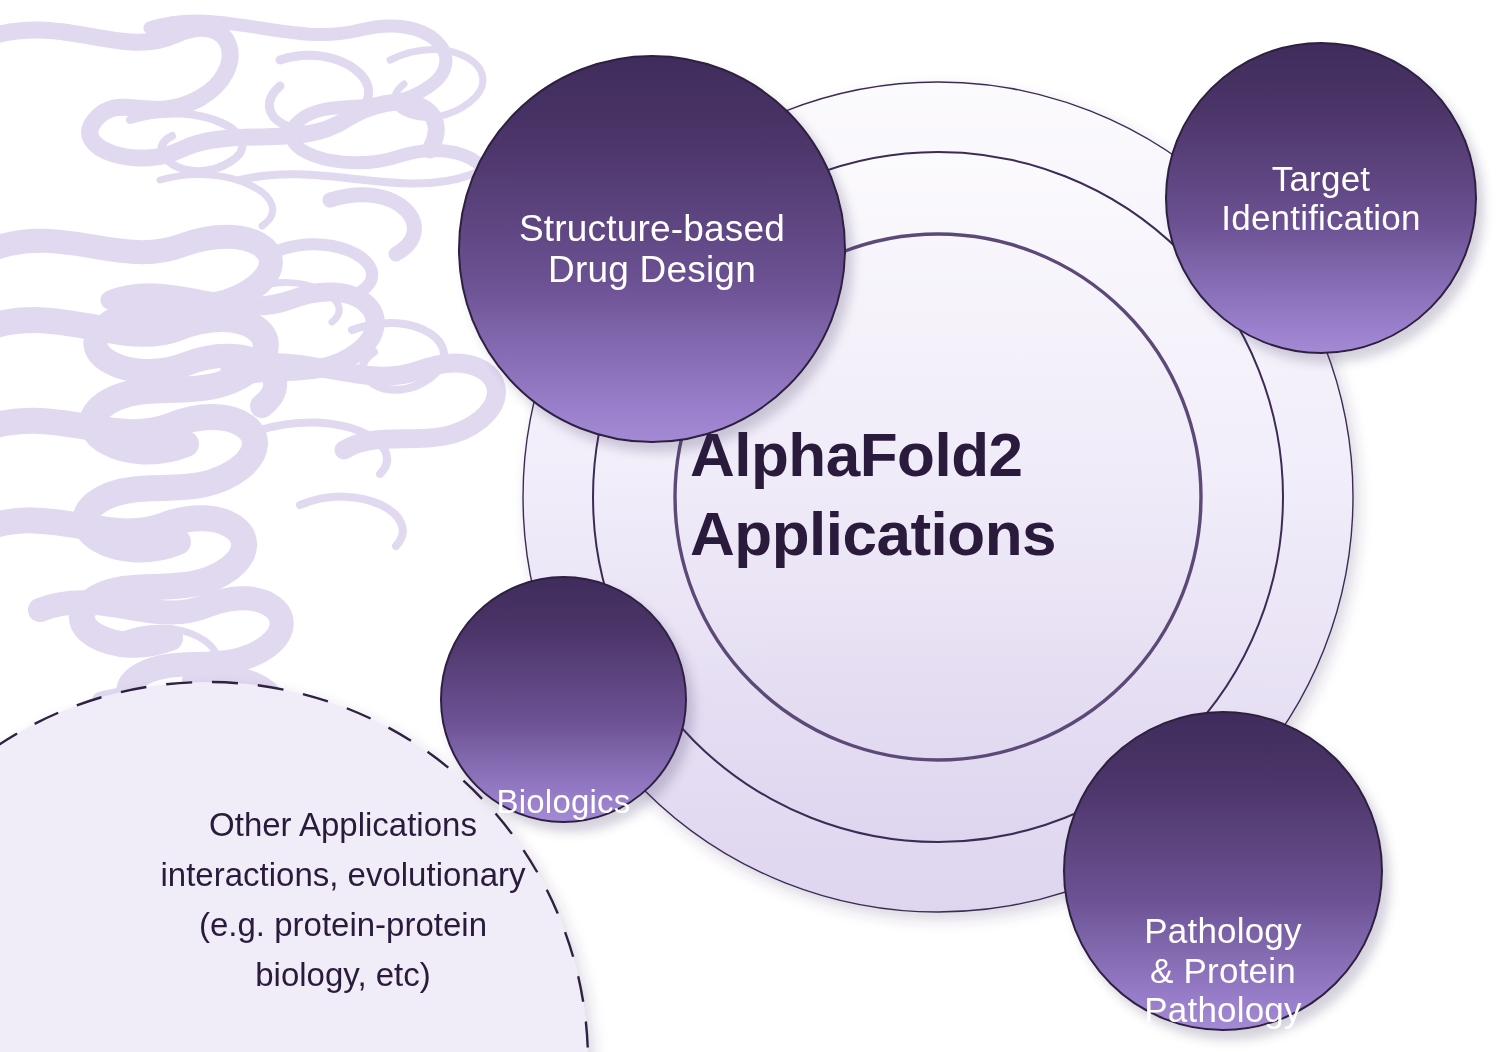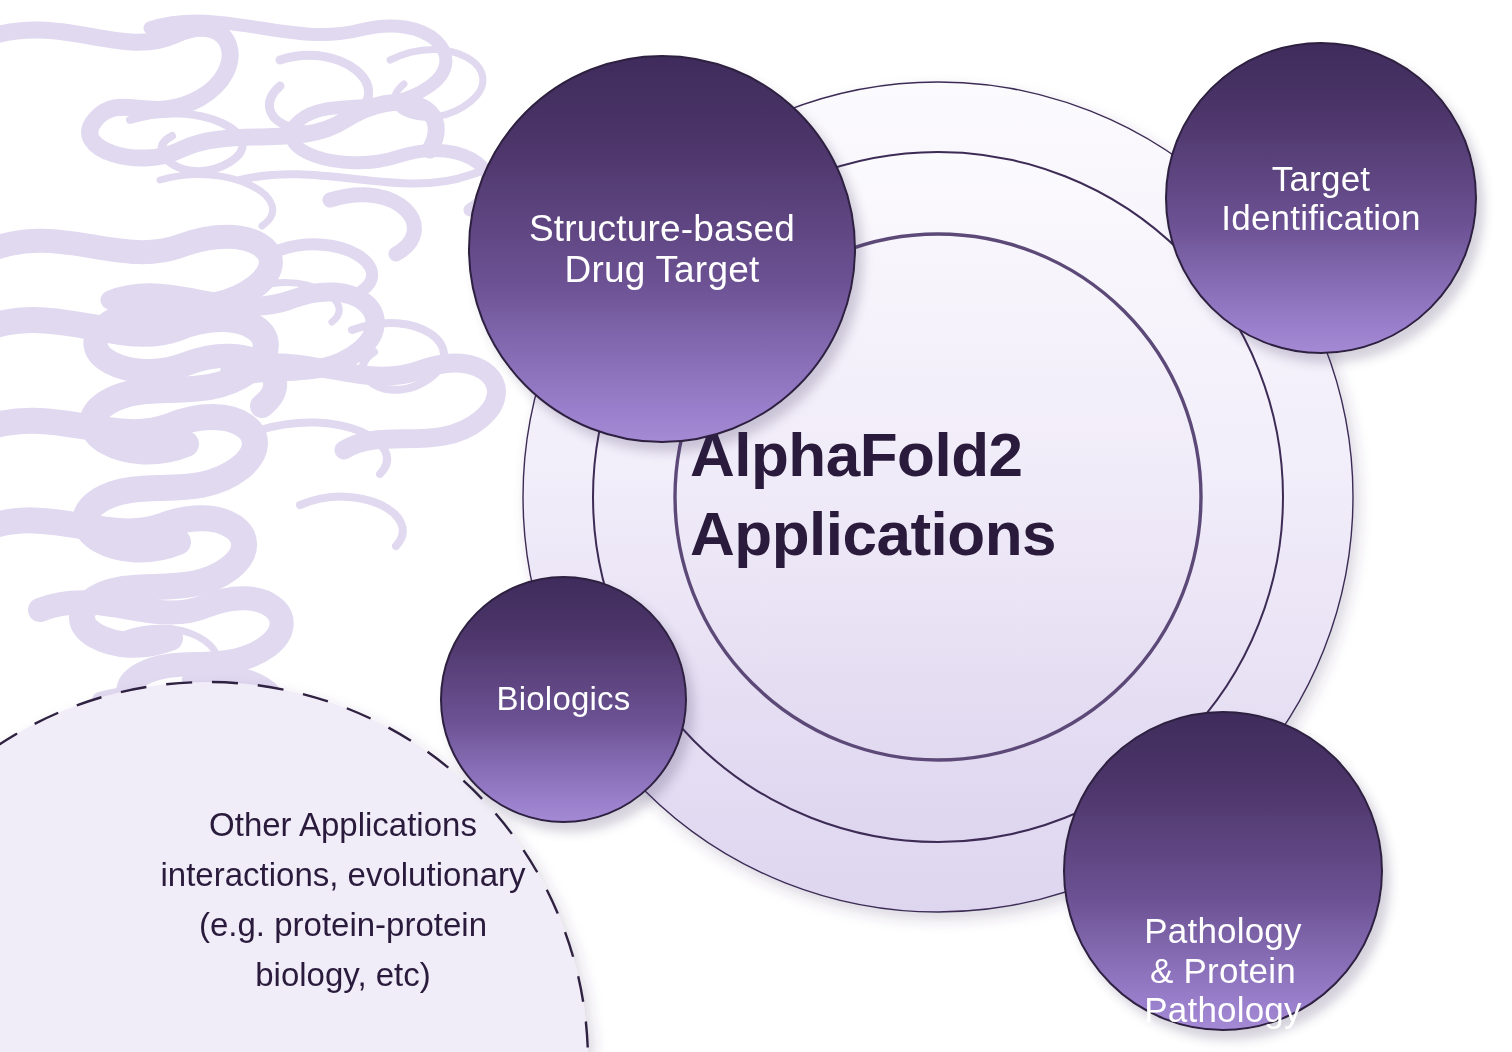--- a/index.html
+++ b/index.html
@@ -40,35 +40,36 @@
     background: linear-gradient(180deg, #3f2c5c 0%, #4c3569 22%, #6b5192 58%, #9a80cc 92%, #a48ad4 100%);
     box-shadow: 7px 9px 11px rgba(60,45,90,0.22);
     line-height: 1.12;
     font-weight: 400;
     letter-spacing: 0.2px;
     z-index: 6;
   }
   .bubble span { display: block; padding: 0 8px; }
 
   #bubble-sbdd {
-    left: 468px; top: 55px; width: 388px; height: 388px;
+    left: 458px; top: 55px; width: 388px; height: 388px;
     font-size: 37px;
   }
   #bubble-target {
     left: 1165px; top: 42px; width: 312px; height: 312px;
     font-size: 35px;
   }
   #bubble-pathology {
     left: 1063px; top: 711px; width: 320px; height: 320px;
     font-size: 35px;
     align-items: flex-end;
   }
   #bubble-biologics {
     left: 440px; top: 576px; width: 247px; height: 247px;
     font-size: 33px;
+    align-items: flex-end;
   }
 
   
   #center-title {
     position: absolute;
     left: 690px;
     top: 415px;
     width: 500px;
     text-align: left;
     color: #2a1b3d;
@@ -173,21 +174,21 @@
   </svg>
 
   <div id="center-title">
     <span class="ln">AlphaFold2</span>
     <span class="ln">Applications</span>
   </div>
 
   <div class="bubble" id="bubble-sbdd">
     <div>
       <span>Structure-based</span>
-      <span>Drug Target</span>
+      <span>Drug Design</span>
     </div>
   </div>
 
   <div class="bubble" id="bubble-target">
     <div>
       <span>Target</span>
       <span>Identification</span>
     </div>
   </div>
 

